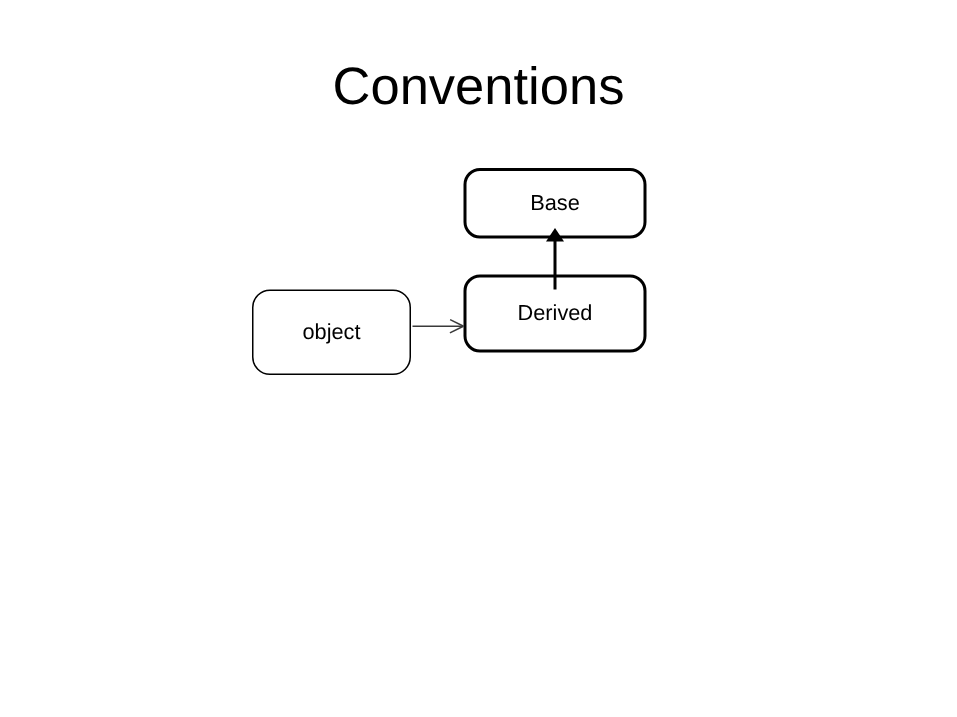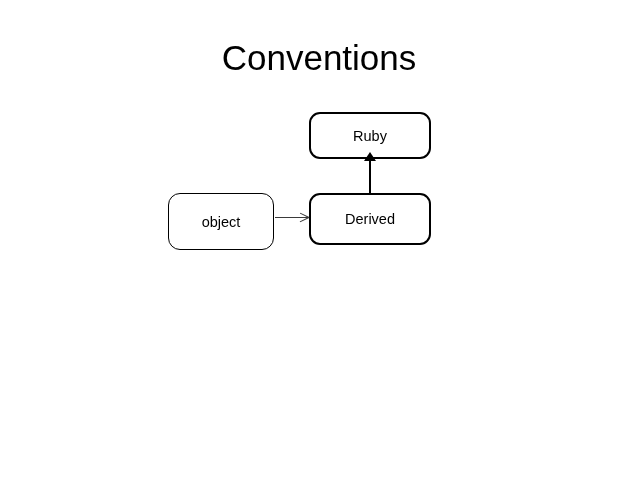--- a/index.html
+++ b/index.html
@@ -67,21 +67,21 @@
 
   .node-base {
     left: 309px;
     top: 112px;
     width: 122px;
     height: 47px;
   }
 
   .node-derived {
     left: 309px;
-    top: 193px;
+    top: 183px;
     width: 122px;
     height: 52px;
   }
 
   .node-object {
     left: 168px;
     top: 193px;
     width: 106px;
     height: 57px;
     border-width: 1.6px;
@@ -157,21 +157,21 @@
 </head>
 <body>
 
 <div class="slide">
 
   <div class="slide-title">Conventions</div>
 
   <div class="diagram">
 
     <div class="node node-base">
-      <span>Ruby</span>
+      <span>Base</span>
     </div>
 
     <div class="node node-derived">
       <span>Derived</span>
     </div>
 
     <div class="node node-object">
       <span>object</span>
     </div>
 

